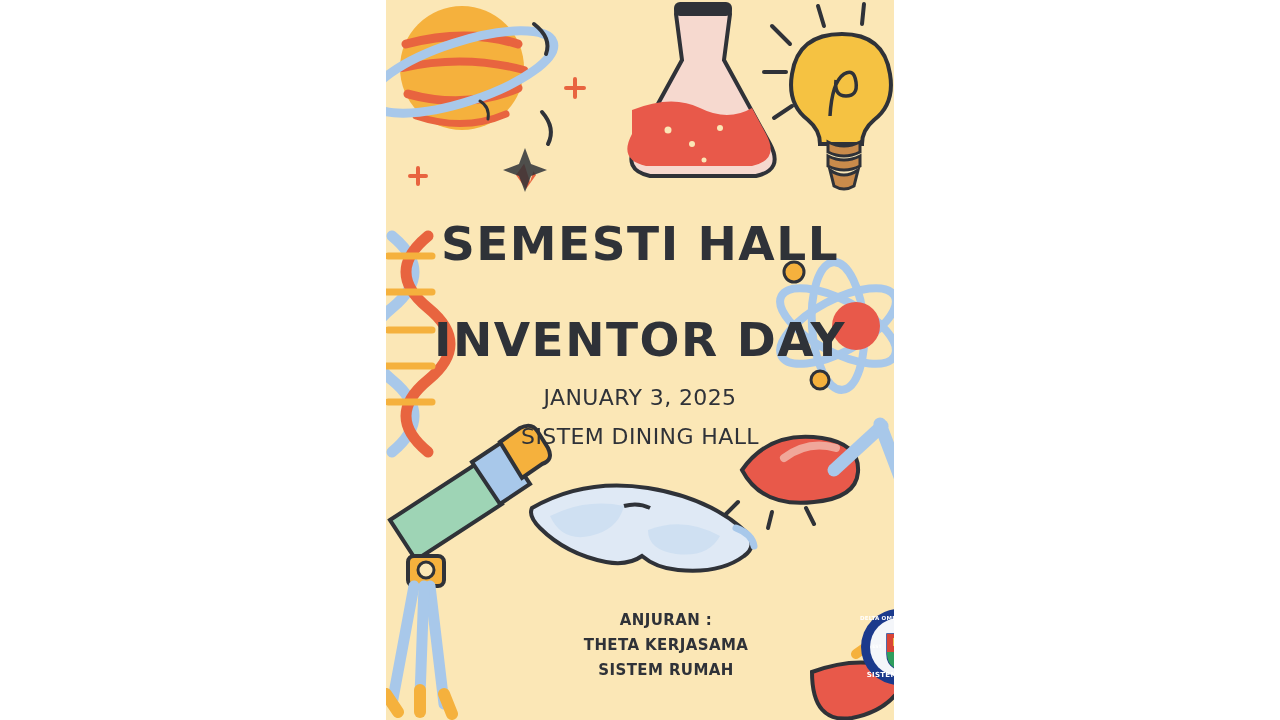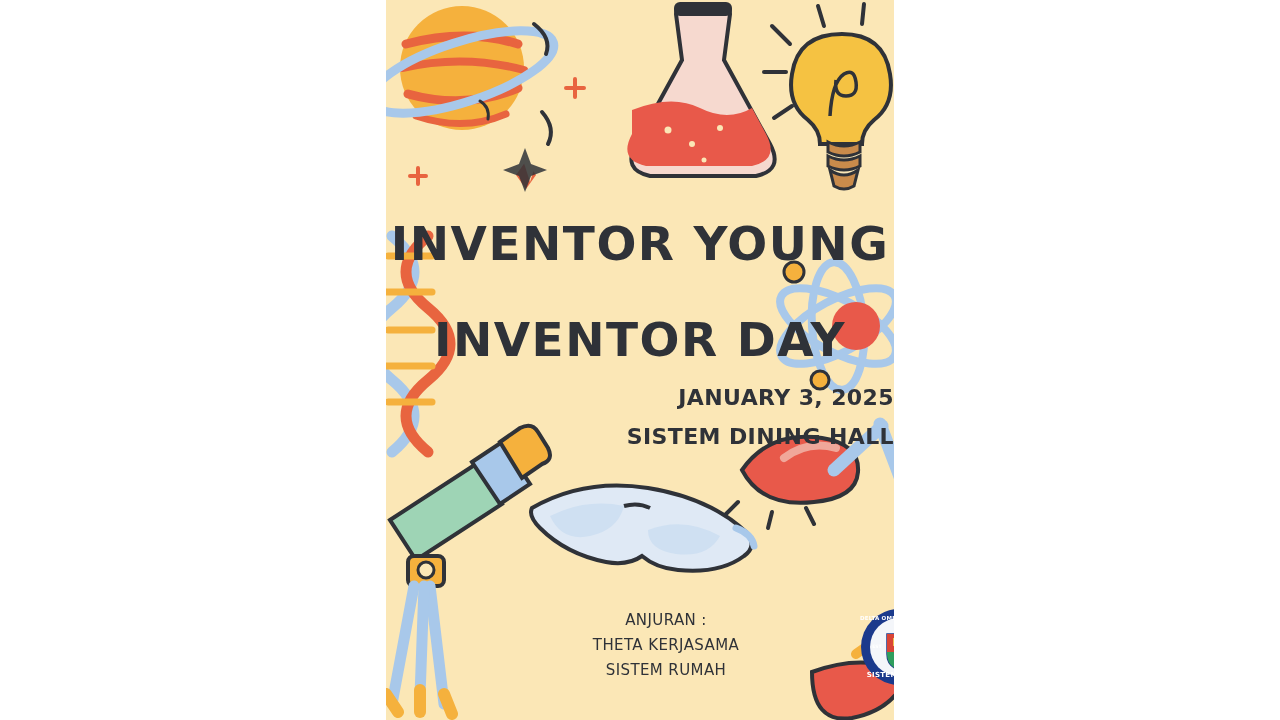--- a/index.html
+++ b/index.html
@@ -61,40 +61,39 @@
   .details-wrap {
     position: absolute;
     left: 0;
     top: 378px;
     width: 508px;
     text-align: center;
     z-index: 5;
   }
   .detail-line {
     font-family: "DejaVu Sans", sans-serif;
-    font-weight: 700;
+    font-weight: 400;
     font-size: 22px;
     letter-spacing: 0.4px;
     color: #2f3238;
     line-height: 39px;
     white-space: nowrap;
-    text-align: right;
   }
 
   .credits-wrap {
     position: absolute;
     left: 150px;
     top: 608px;
     width: 260px;
     text-align: center;
     z-index: 5;
   }
   .credit-line {
     font-family: "DejaVu Sans", sans-serif;
-    font-weight: 400;
+    font-weight: 700;
     font-size: 15px;
     letter-spacing: 0.4px;
     color: #2f3238;
     line-height: 25px;
     white-space: nowrap;
   }
 
   
   .emblem {
     position: absolute;
@@ -236,21 +235,21 @@
       </g>
 
       <g>
         <path d="M426 672 q54 -20 96 2 q-14 36 -56 44 q-40 6 -40 -46 z" fill="#e8594a" stroke="#2f3238" stroke-width="4"></path>
         <path d="M470 654 l34 -24" stroke="#f5b13d" stroke-width="10" stroke-linecap="round"></path>
       </g>
 
     </svg>
 
     <div class="title-wrap">
-      <div class="title-line">INVENTOR YOUNG</div>
+      <div class="title-line">SEMESTI HALL</div>
       <div class="title-line">INVENTOR DAY</div>
     </div>
 
     <div class="details-wrap">
       <div class="detail-line">JANUARY 3, 2025</div>
       <div class="detail-line">SISTEM DINING HALL</div>
     </div>
 
     <div class="credits-wrap">
       <div class="credit-line">ANJURAN :</div>

